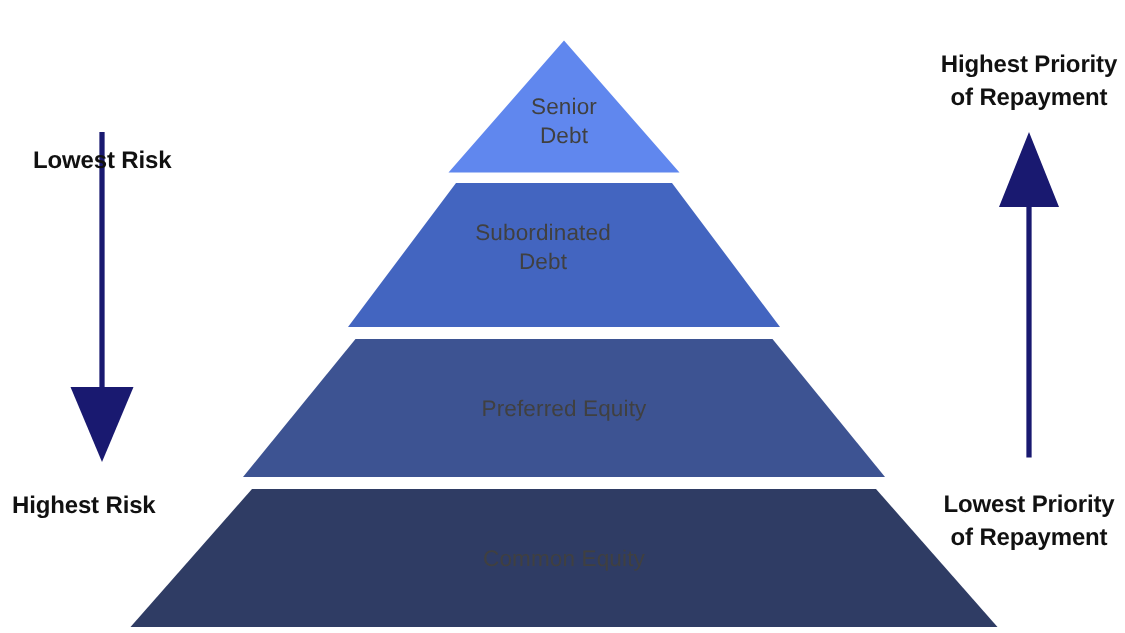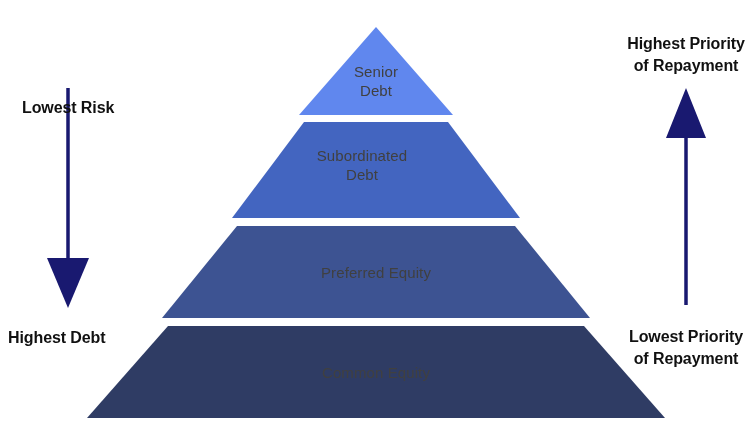--- a/index.html
+++ b/index.html
@@ -85,21 +85,21 @@
 
   <div class="tier-label" style="left:252px; top:146px; width:220px;">Subordinated
 Debt</div>
 
   <div class="tier-label" style="left:226px; top:263px; width:300px;">Preferred Equity</div>
 
   <div class="tier-label" style="left:226px; top:363px; width:300px;">Common Equity</div>
 
   <div class="side-label left" style="left:22px; top:57px; width:160px;margin-top:40px;">Lowest Risk</div>
 
-  <div class="side-label left" style="left:8px; top:327px; width:160px;">Highest Debt</div>
+  <div class="side-label left" style="left:8px; top:327px; width:160px;">Highest Risk</div>
 
   <div class="side-label right" style="left:596px; top:33px; width:180px;">Highest Priority
 of Repayment</div>
 
   <div class="side-label right" style="left:596px; top:326px; width:180px;">Lowest Priority
 of Repayment</div>
 
 </div>
 
 </body></html>

